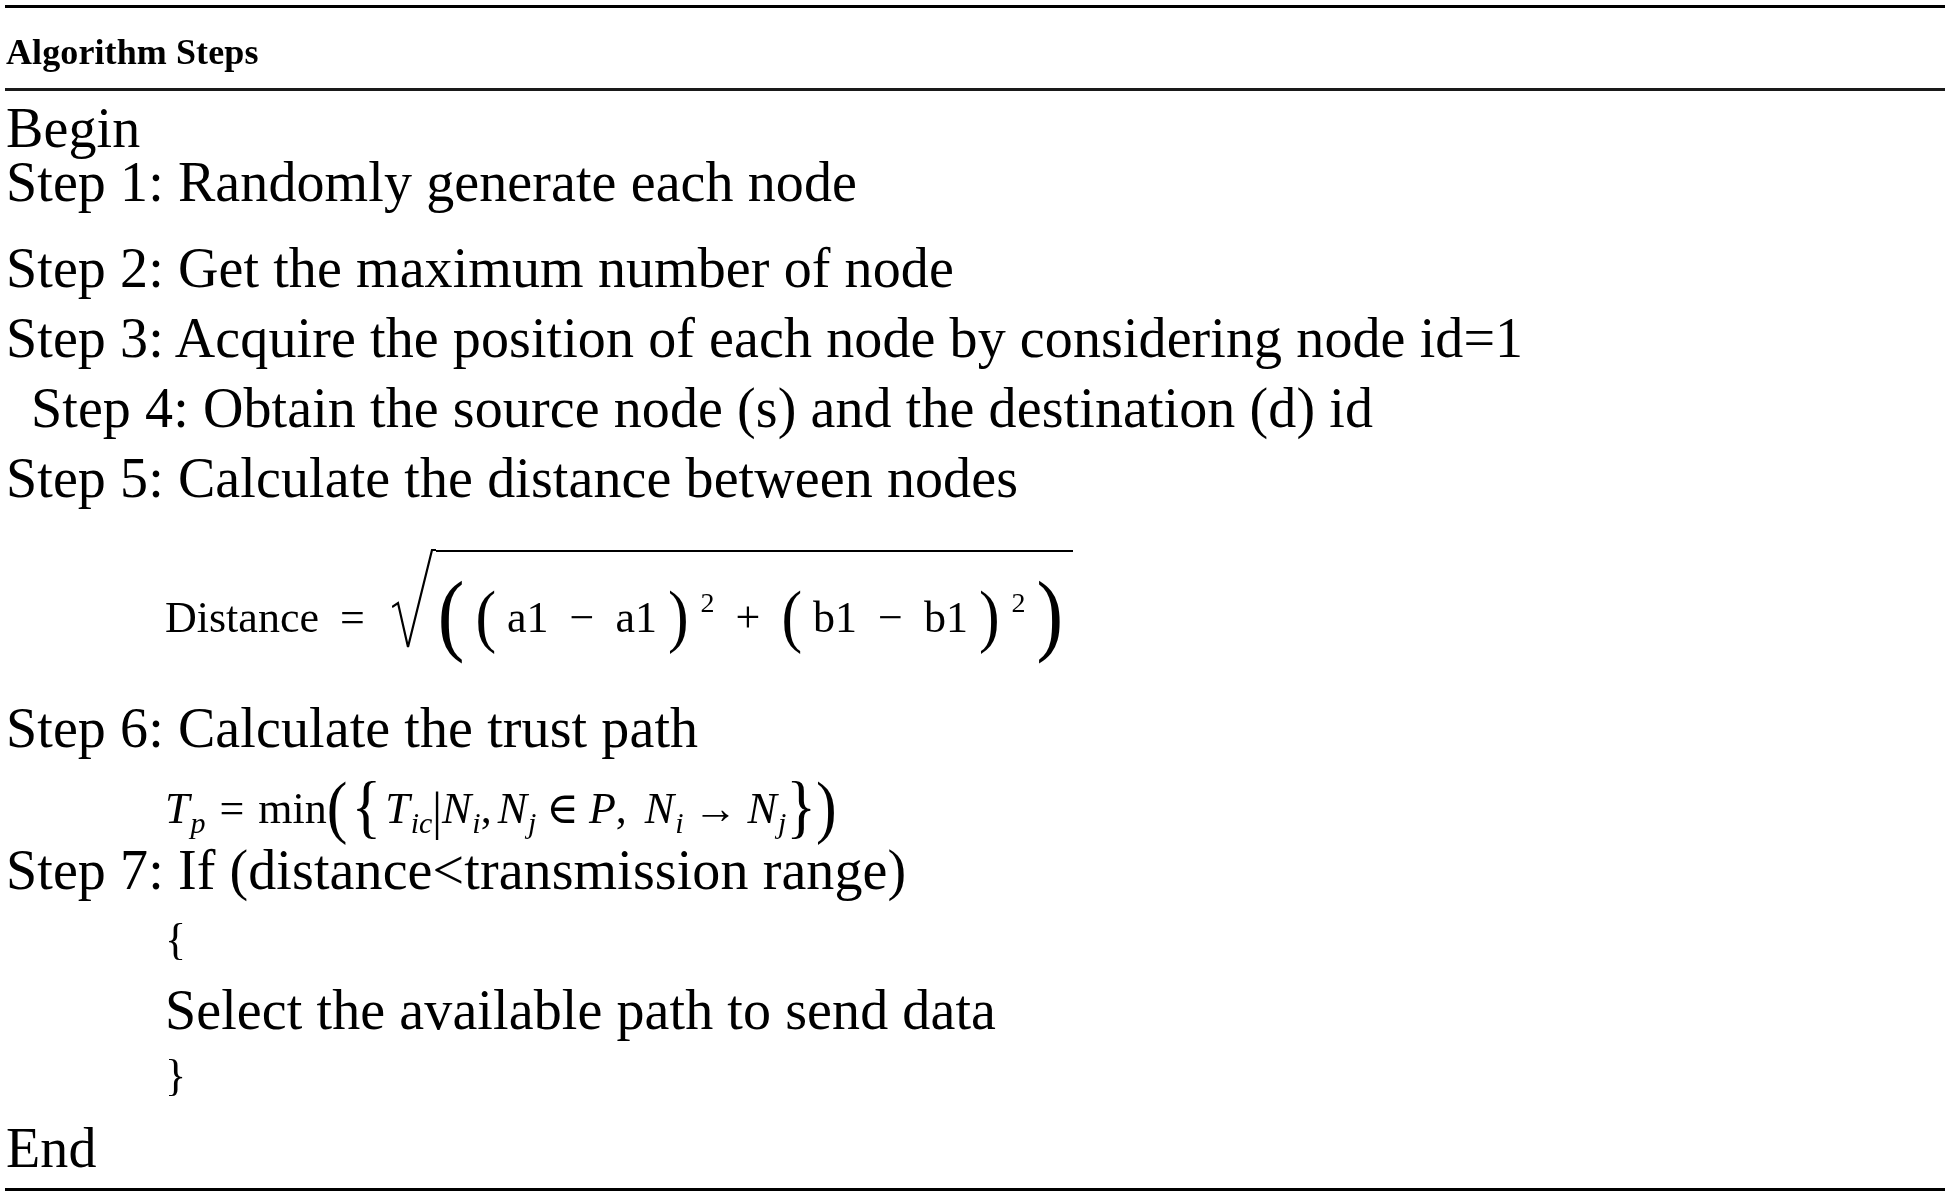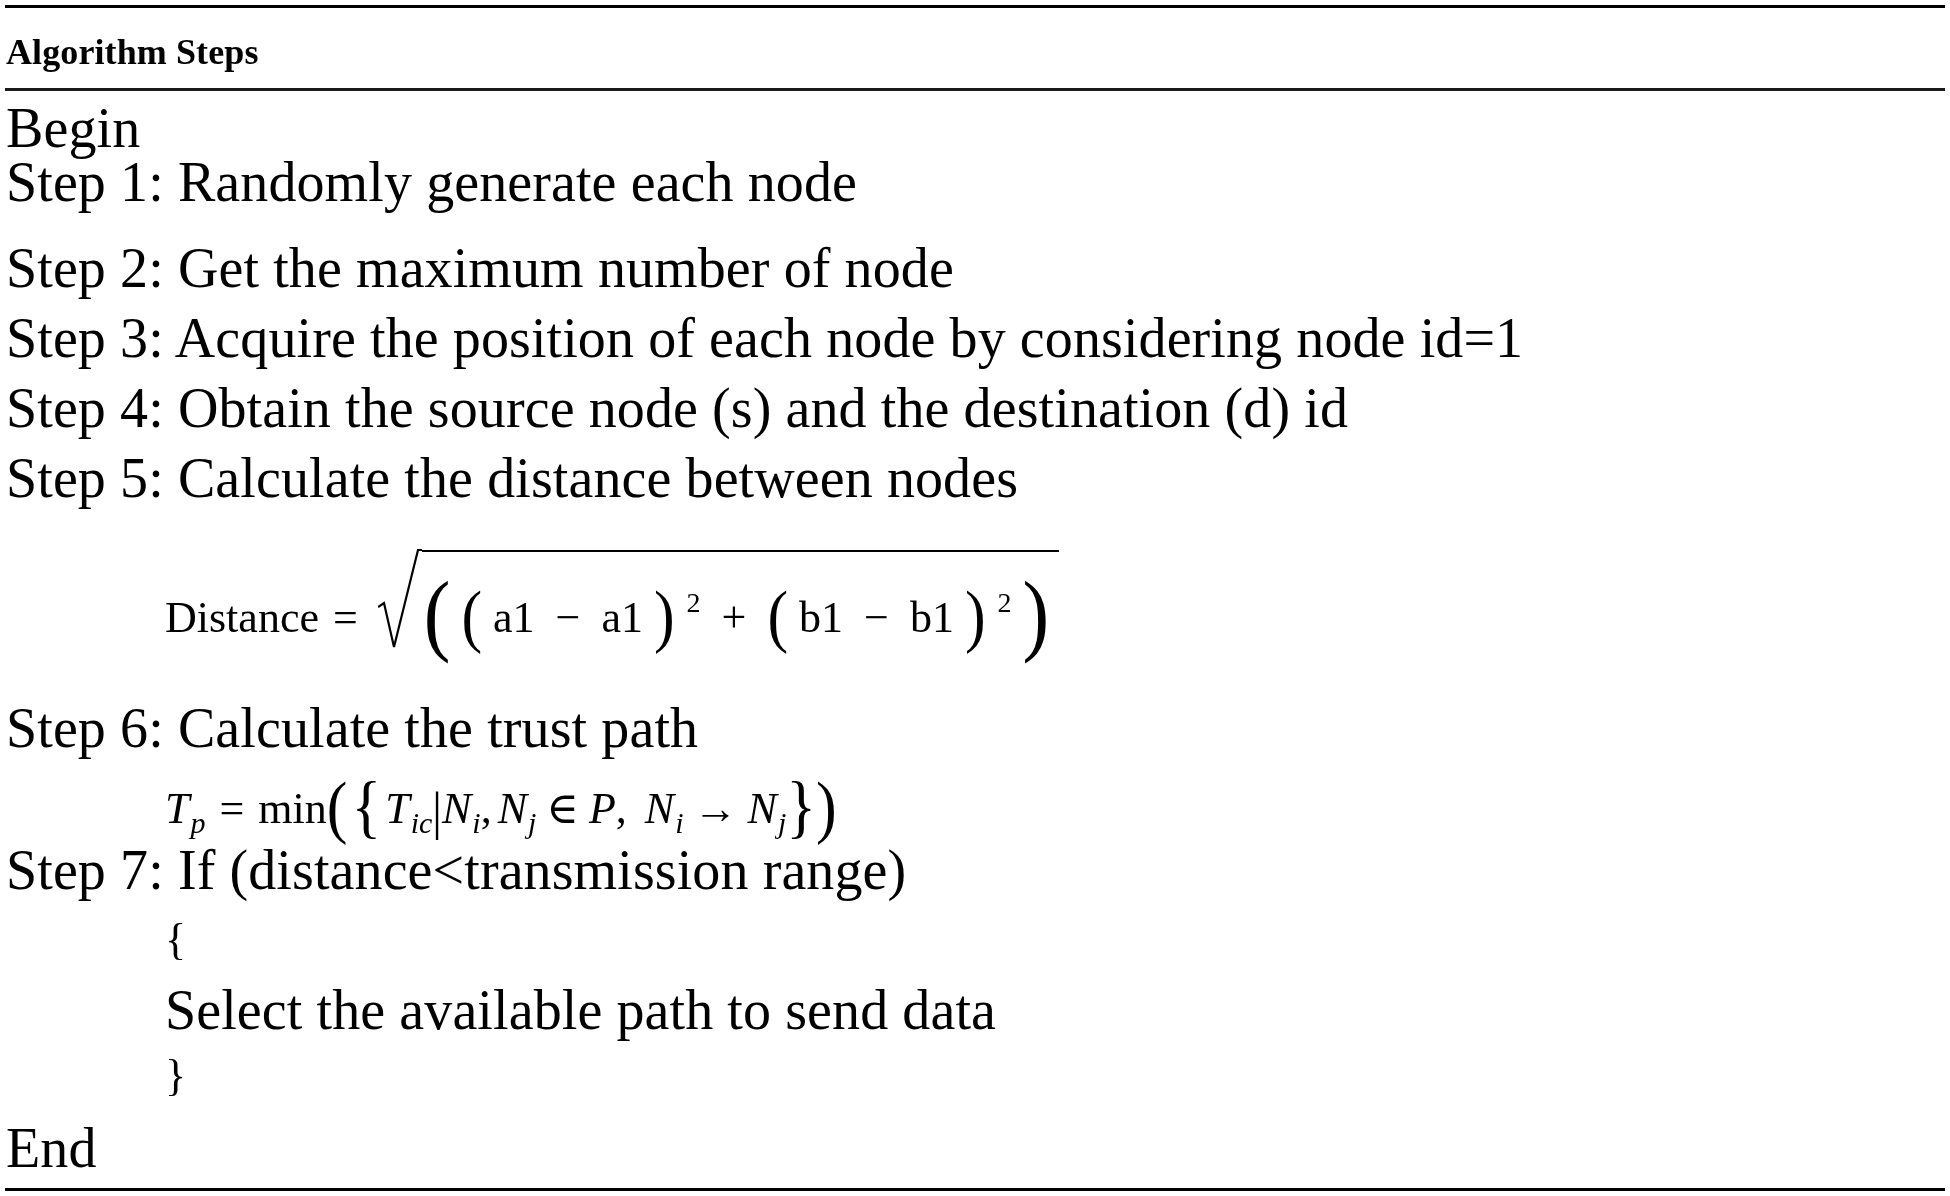--- a/index.html
+++ b/index.html
@@ -118,24 +118,24 @@
 <body>
 
 <div class="rule top"></div>
 <div class="line header flush" style="top:30px;">Algorithm Steps</div>
 <div class="rule mid"></div>
 
 <div class="line flush" style="top:106px;">Begin</div>
 <div class="line flush" style="top:160px;">Step 1: Randomly generate each node</div>
 <div class="line flush" style="top:246px;">Step 2: Get the maximum number of node</div>
 <div class="line flush" style="top:316px;">Step 3: Acquire the position of each node by considering node id=1</div>
-<div class="line flush" style="top:386px;">Step 4: Obtain the source node (s) and the destination (d) id</div>
+<div class="line flush" style="top:386px;margin-left:25px;">Step 4: Obtain the source node (s) and the destination (d) id</div>
 <div class="line flush" style="top:456px;">Step 5: Calculate the distance between nodes</div>
 
-<div class="math" style="left:165px; top:583px;">
+<div class="math" style="left:165px; top:583px;gap:7px;">
   <span>Distance</span>
   <span class="op">=</span>
   <span class="sqrt-wrap">
     <svg class="sqrt-sign" viewBox="0 0 44 110" preserveAspectRatio="none">
       <polyline points="0,66 6,62 16,106 40,9 44,9" fill="none" stroke="#000" stroke-width="2.2"></polyline>
     </svg>
     <span class="sqrt-body">
       <span class="sqrt-bar"></span>
       <span class="huge">(</span>
       <span class="big">(</span>

